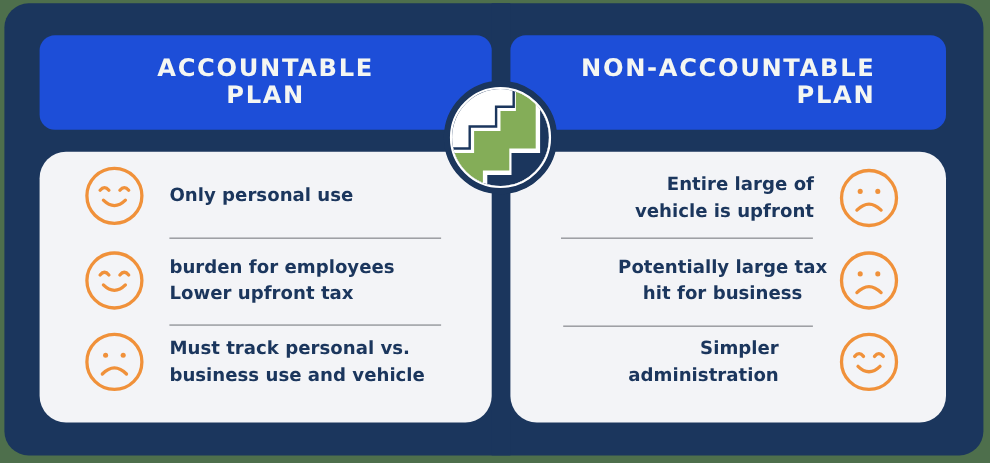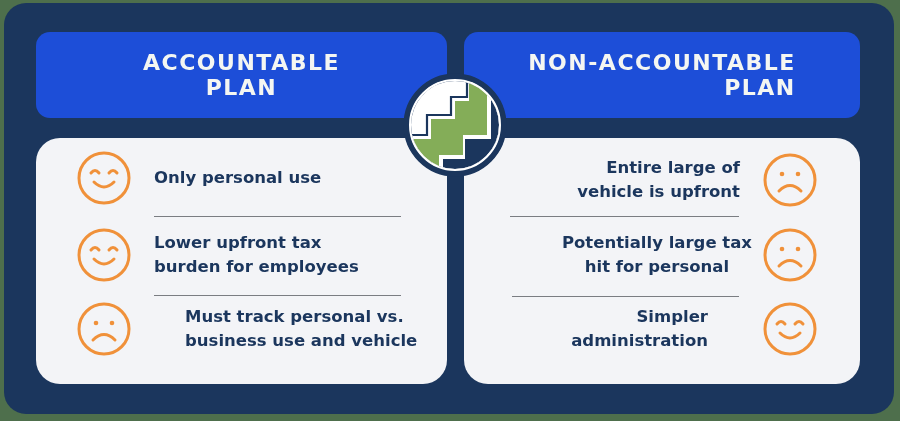--- a/index.html
+++ b/index.html
@@ -55,27 +55,27 @@
   </div>
   <div class="divider" style="left:118px;top:78px;width:247px;"></div>
 
   <div class="item" style="left:40px;top:89px;">
     <svg class="face" viewBox="0 0 56 56">
       <circle cx="28" cy="28" r="25" fill="none" stroke="#f0913a" stroke-width="3"></circle>
       <path d="M15 23 q4 -5 8 0 M33 23 q4 -5 8 0" fill="none" stroke="#f0913a" stroke-width="3" stroke-linecap="round"></path>
       <path d="M18 32 q10 10 20 0" fill="none" stroke="#f0913a" stroke-width="3" stroke-linecap="round"></path>
     </svg>
     <div class="txt" style="margin-left:22px;">
+      <div>burden for employees</div>
       <div>Lower upfront tax</div>
-      <div>burden for employees</div>
     </div>
   </div>
   <div class="divider" style="left:118px;top:157px;width:247px;"></div>
 
-  <div class="item" style="left:40px;top:163px;gap:31px;">
+  <div class="item" style="left:40px;top:163px;">
     <svg class="face" viewBox="0 0 56 56">
       <circle cx="28" cy="28" r="25" fill="none" stroke="#f0913a" stroke-width="3"></circle>
       <circle cx="20" cy="22" r="2.3" fill="#f0913a"></circle>
       <circle cx="36" cy="22" r="2.3" fill="#f0913a"></circle>
       <path d="M17 39 q11 -11 22 0" fill="none" stroke="#f0913a" stroke-width="3" stroke-linecap="round"></path>
     </svg>
     <div class="txt" style="margin-left:22px;">
       <div>Must track personal vs.</div>
       <div>business use and vehicle</div>
     </div>
@@ -93,21 +93,21 @@
       <circle cx="20" cy="22" r="2.3" fill="#f0913a"></circle>
       <circle cx="36" cy="22" r="2.3" fill="#f0913a"></circle>
       <path d="M17 39 q11 -11 22 0" fill="none" stroke="#f0913a" stroke-width="3" stroke-linecap="round"></path>
     </svg>
   </div>
   <div class="divider" style="left:46px;top:78px;width:229px;"></div>
 
   <div class="item" style="right:42px;top:89px;">
     <div class="txt" style="text-align:center;margin-right:10px;">
       <div>Potentially large tax</div>
-      <div>hit for personal</div>
+      <div>hit for business</div>
     </div>
     <svg class="face" viewBox="0 0 56 56">
       <circle cx="28" cy="28" r="25" fill="none" stroke="#f0913a" stroke-width="3"></circle>
       <circle cx="20" cy="22" r="2.3" fill="#f0913a"></circle>
       <circle cx="36" cy="22" r="2.3" fill="#f0913a"></circle>
       <path d="M17 39 q11 -11 22 0" fill="none" stroke="#f0913a" stroke-width="3" stroke-linecap="round"></path>
     </svg>
   </div>
   <div class="divider" style="left:48px;top:158px;width:227px;"></div>
 

